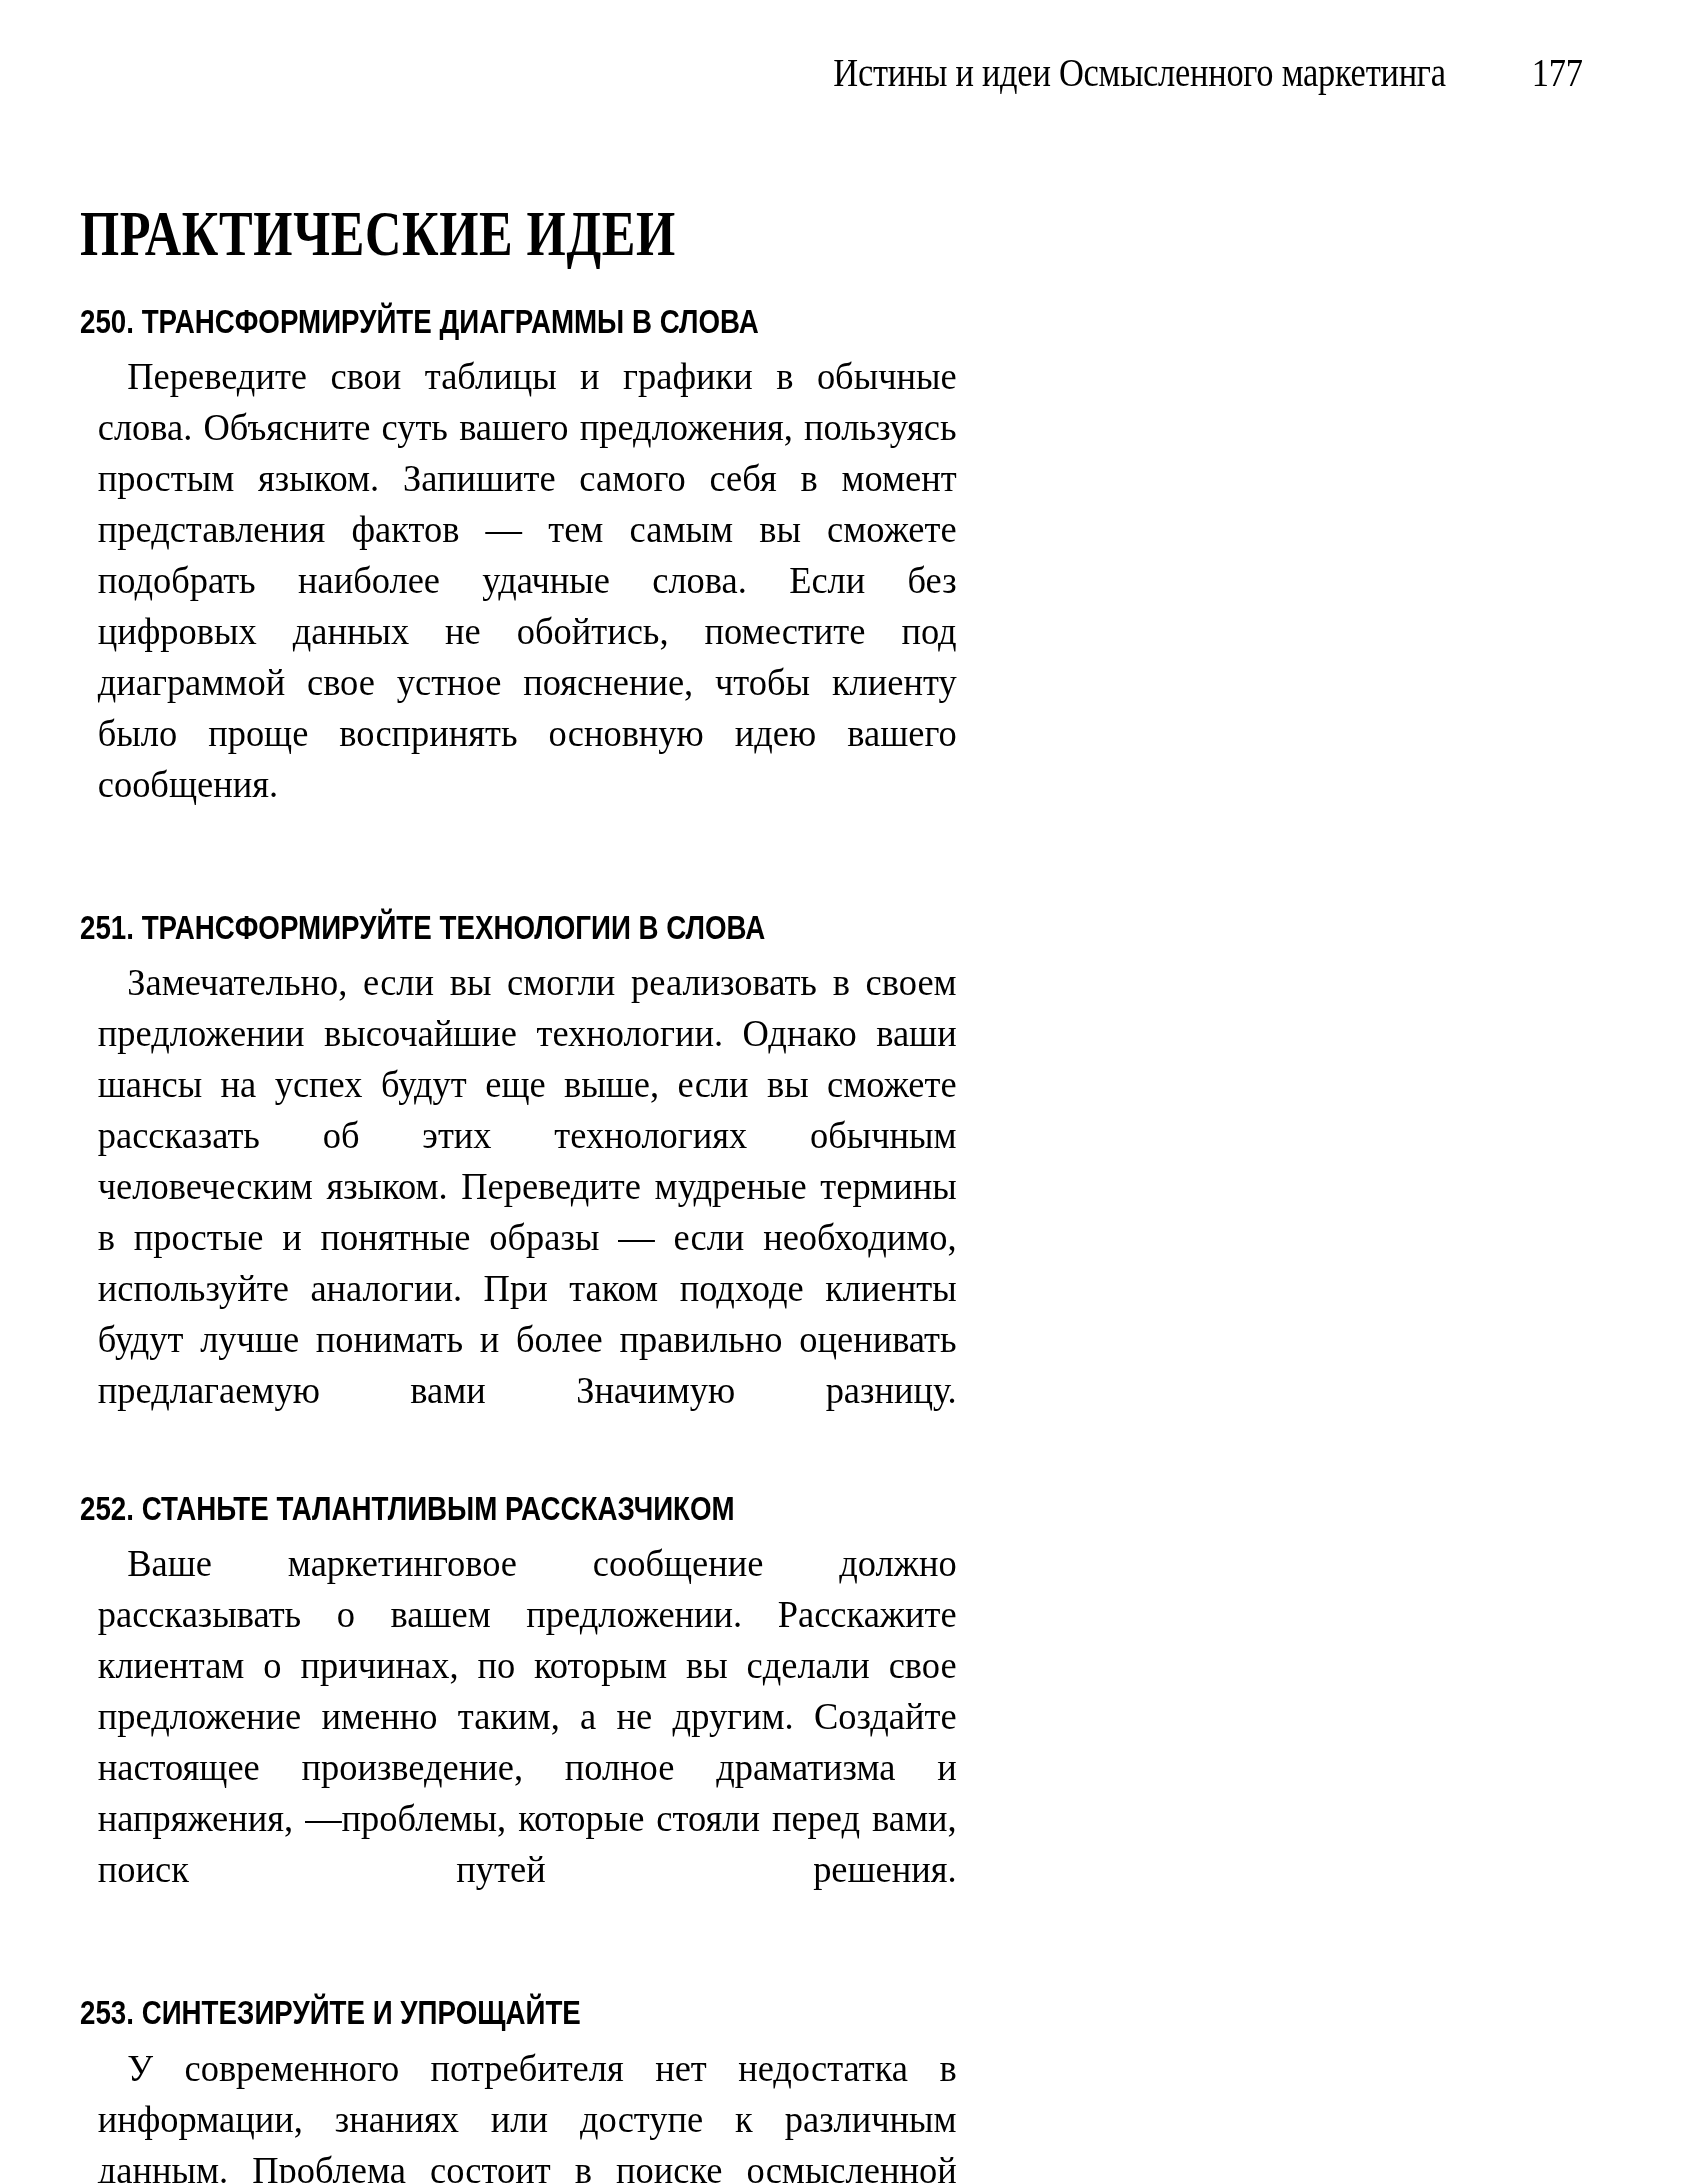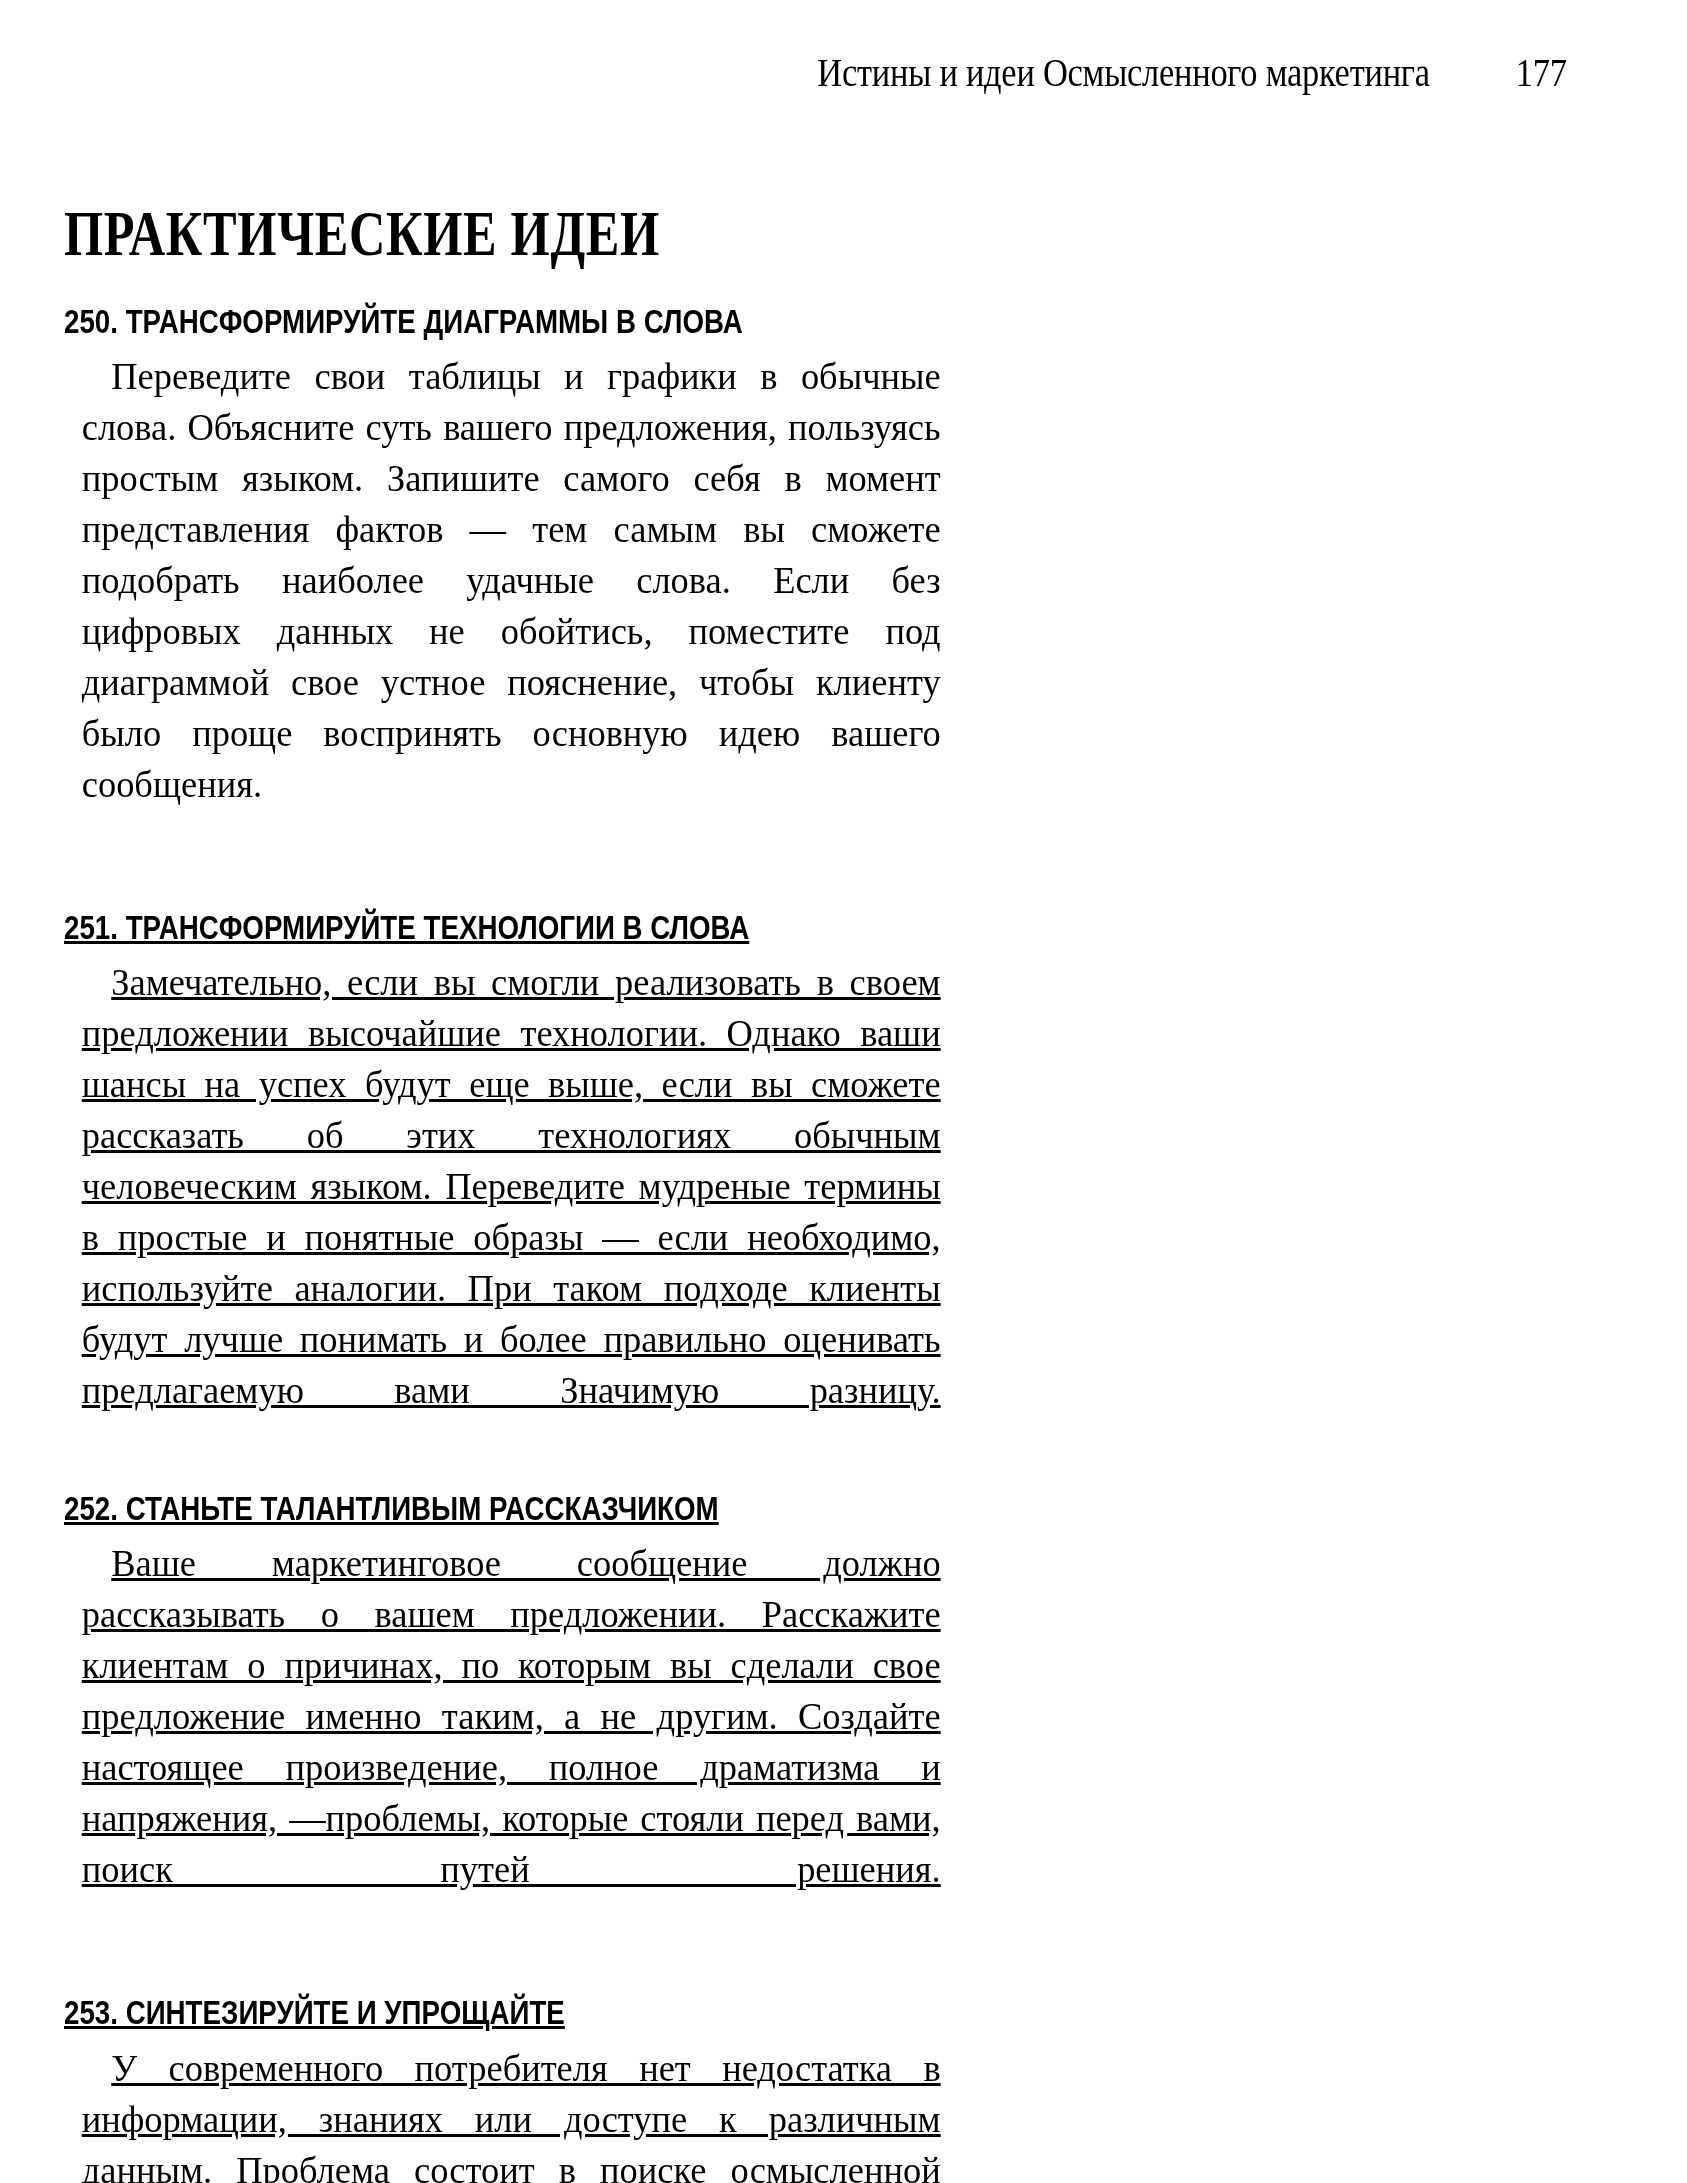--- a/index.html
+++ b/index.html
@@ -13,21 +13,21 @@
     position: relative;
     overflow: hidden;
     font-family: "Liberation Serif", "DejaVu Serif", serif;
     color: #000000;
     -webkit-font-smoothing: antialiased;
   }
 
   
   .page {
     position: absolute;
-    left: 0;
+    left: 16px;
     top: 0;
     width: 1544px;
     height: 2183px;
     background: #ffffff;
   }
 
   
   .running-header {
     position: absolute;
     left: 64px;
@@ -81,21 +81,20 @@
     left: 64px;
     top: 288px;
     width: 890px;
   }
 
   .section {
     margin-bottom: 0;
   }
   .section + .section {
     margin-top: 31px;
-    text-decoration: underline;
   }
 
   .section-heading {
     font-family: "Liberation Sans", "DejaVu Sans", sans-serif;
     font-weight: bold;
     font-size: 33px;
     line-height: 1.08;
     letter-spacing: 0px;
     margin: 0 0 11.5px 0;
     white-space: nowrap;

